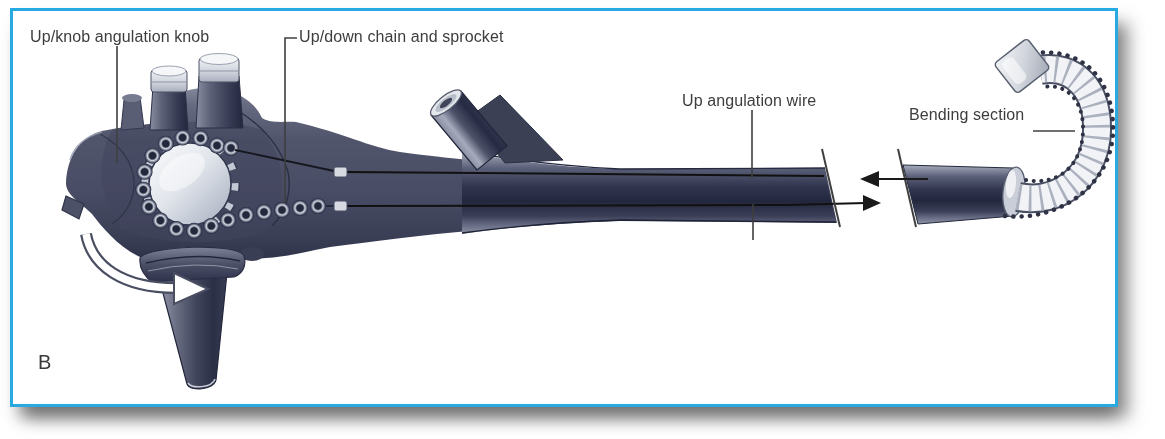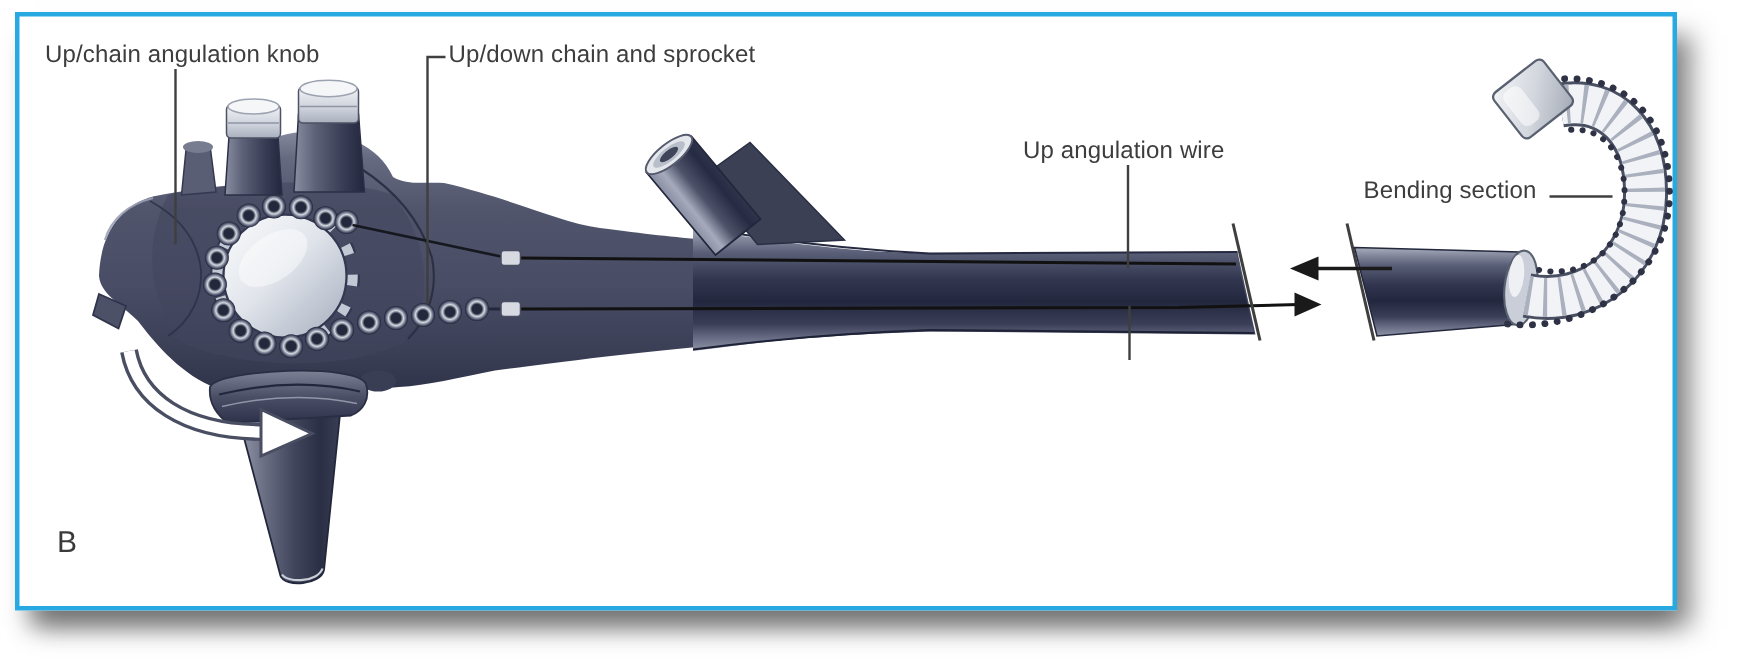--- a/index.html
+++ b/index.html
@@ -222,18 +222,18 @@
 
     <g stroke="#3f3f3f" stroke-width="1.6" fill="none">
       <line x1="117" y1="46" x2="117" y2="163"></line>
       <path d="M 297,38 L 285,38 L 285,203"></path>
       <line x1="752" y1="110" x2="752" y2="179"></line>
       <line x1="753" y1="204" x2="753" y2="240"></line>
       <line x1="1033" y1="131" x2="1075" y2="131"></line>
     </g>
   </svg>
 
-  <div class="lbl" style="left:30px;top:28px">Up/chain angulation knob</div>
+  <div class="lbl" style="left:30px;top:28px">Up/knob angulation knob</div>
   <div class="lbl" style="left:682px;top:92px">Up angulation wire</div>
   <div class="lbl" style="left:299px;top:28px">Up/down chain and sprocket</div>
-  <div class="lbl" style="left:909px;top:119px">Bending section</div>
+  <div class="lbl" style="left:909px;top:106px">Bending section</div>
   <div class="panel-letter" style="left:38px;top:351px">B</div>
 </div>
 
 </body></html>

